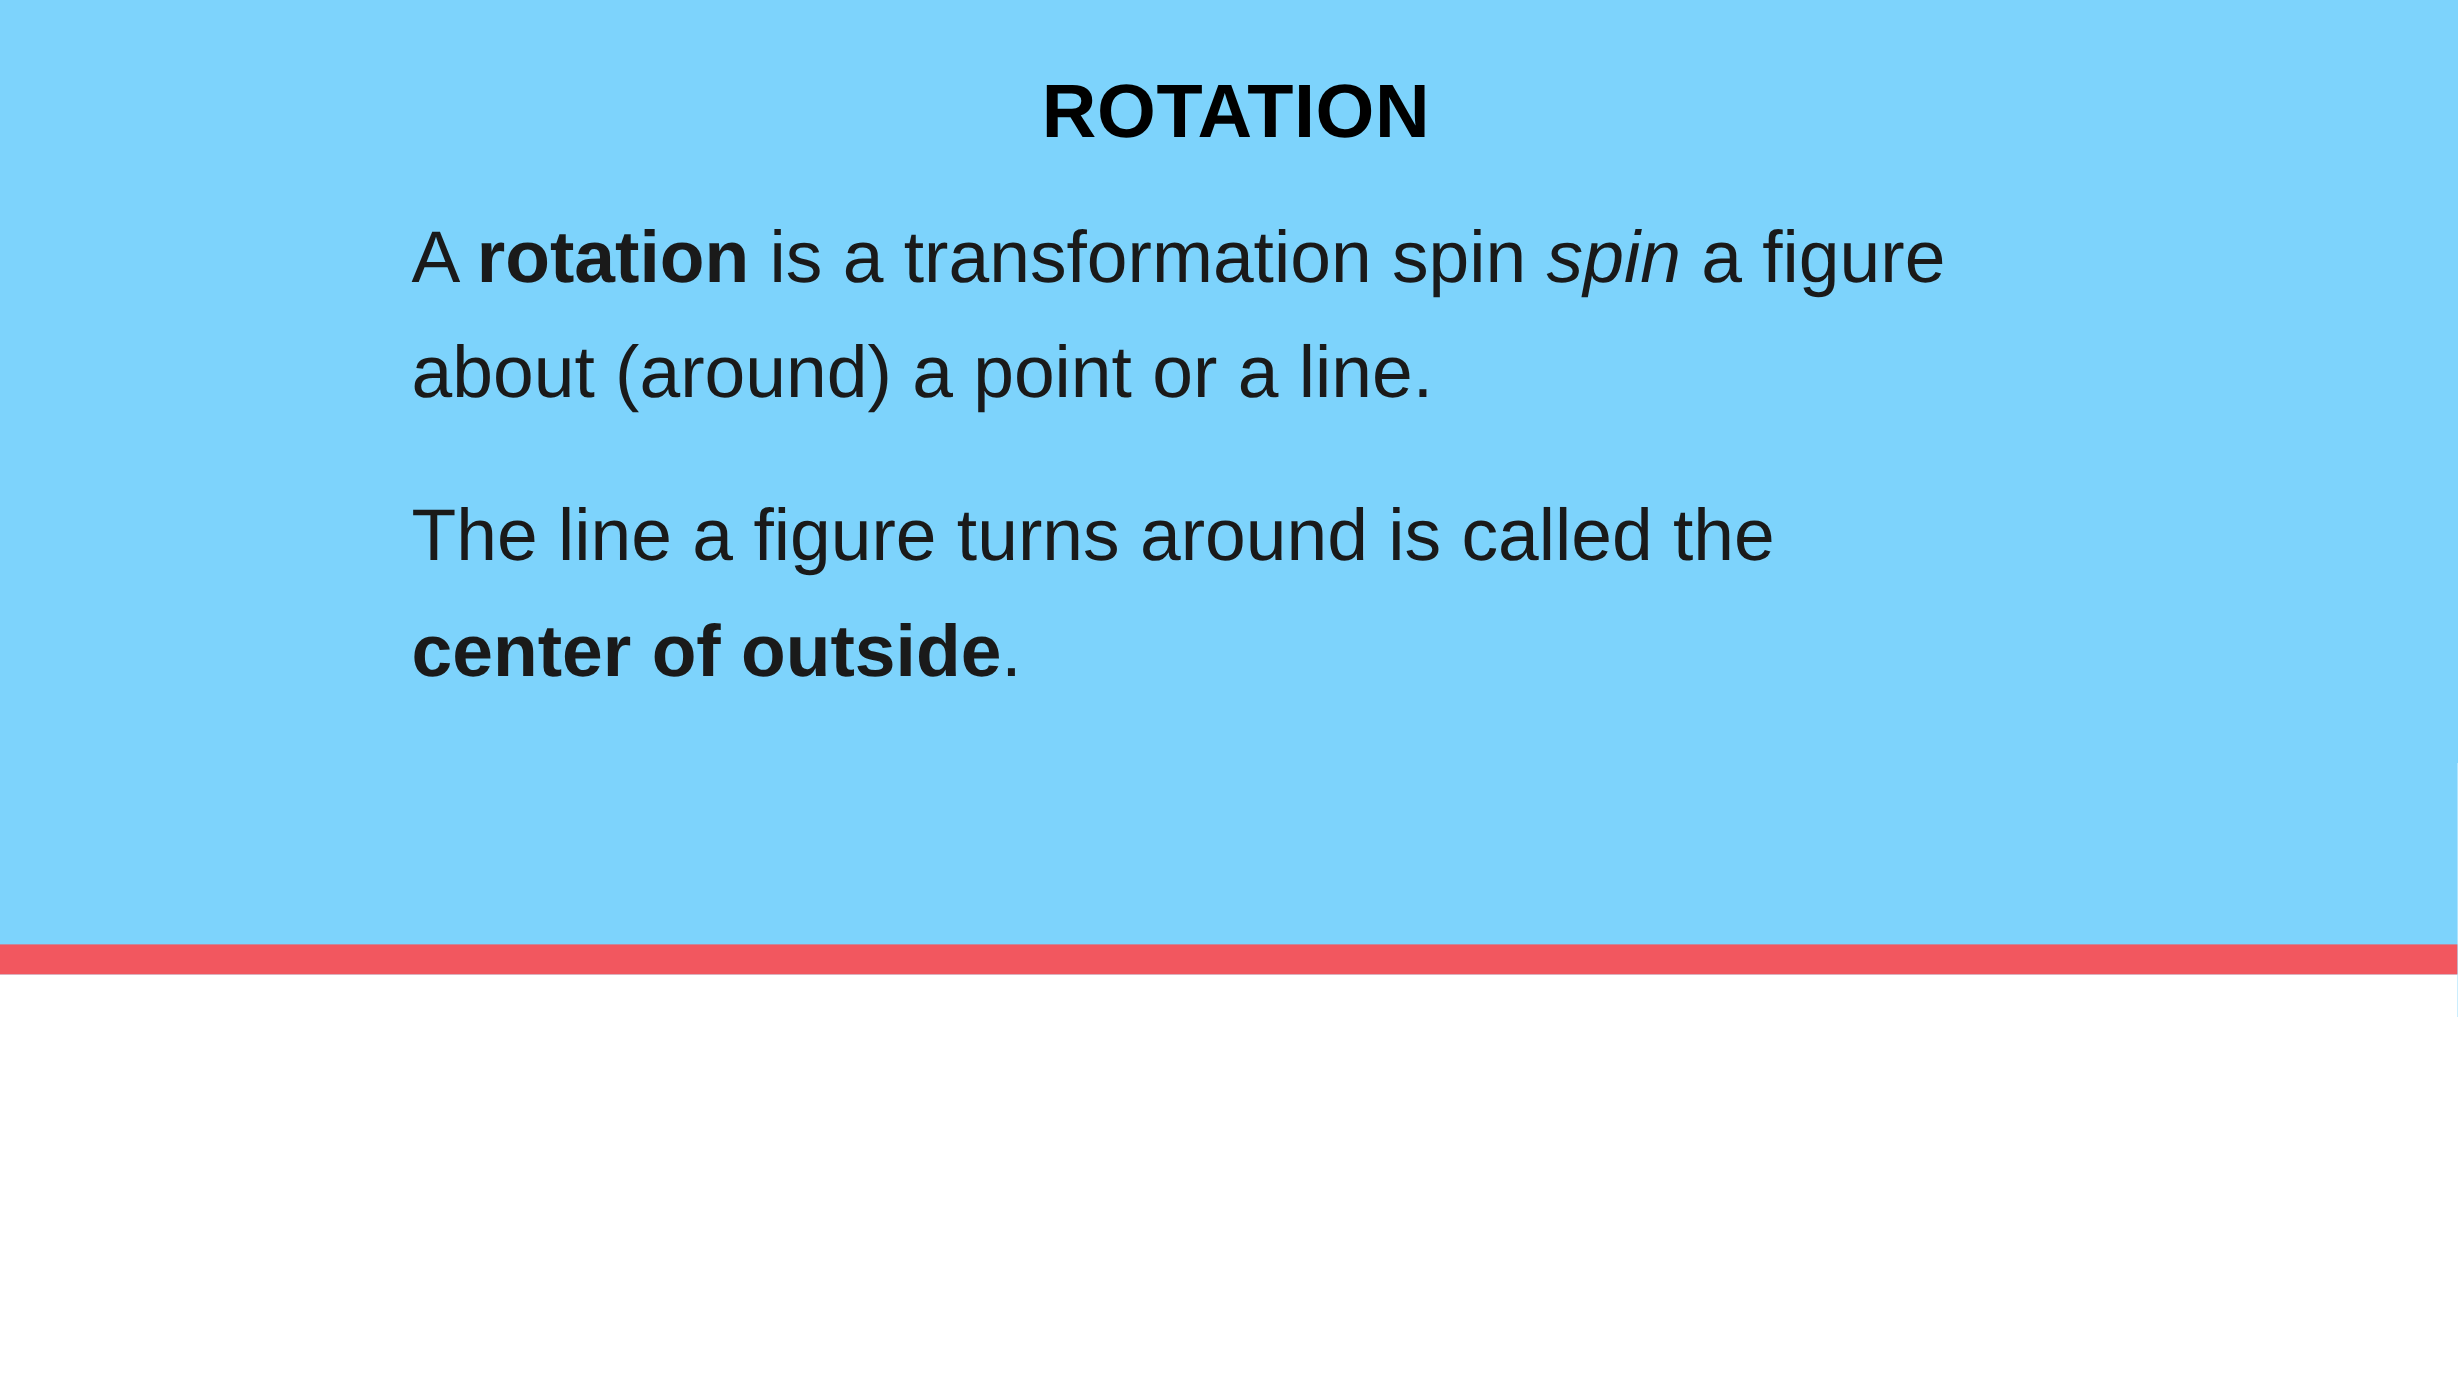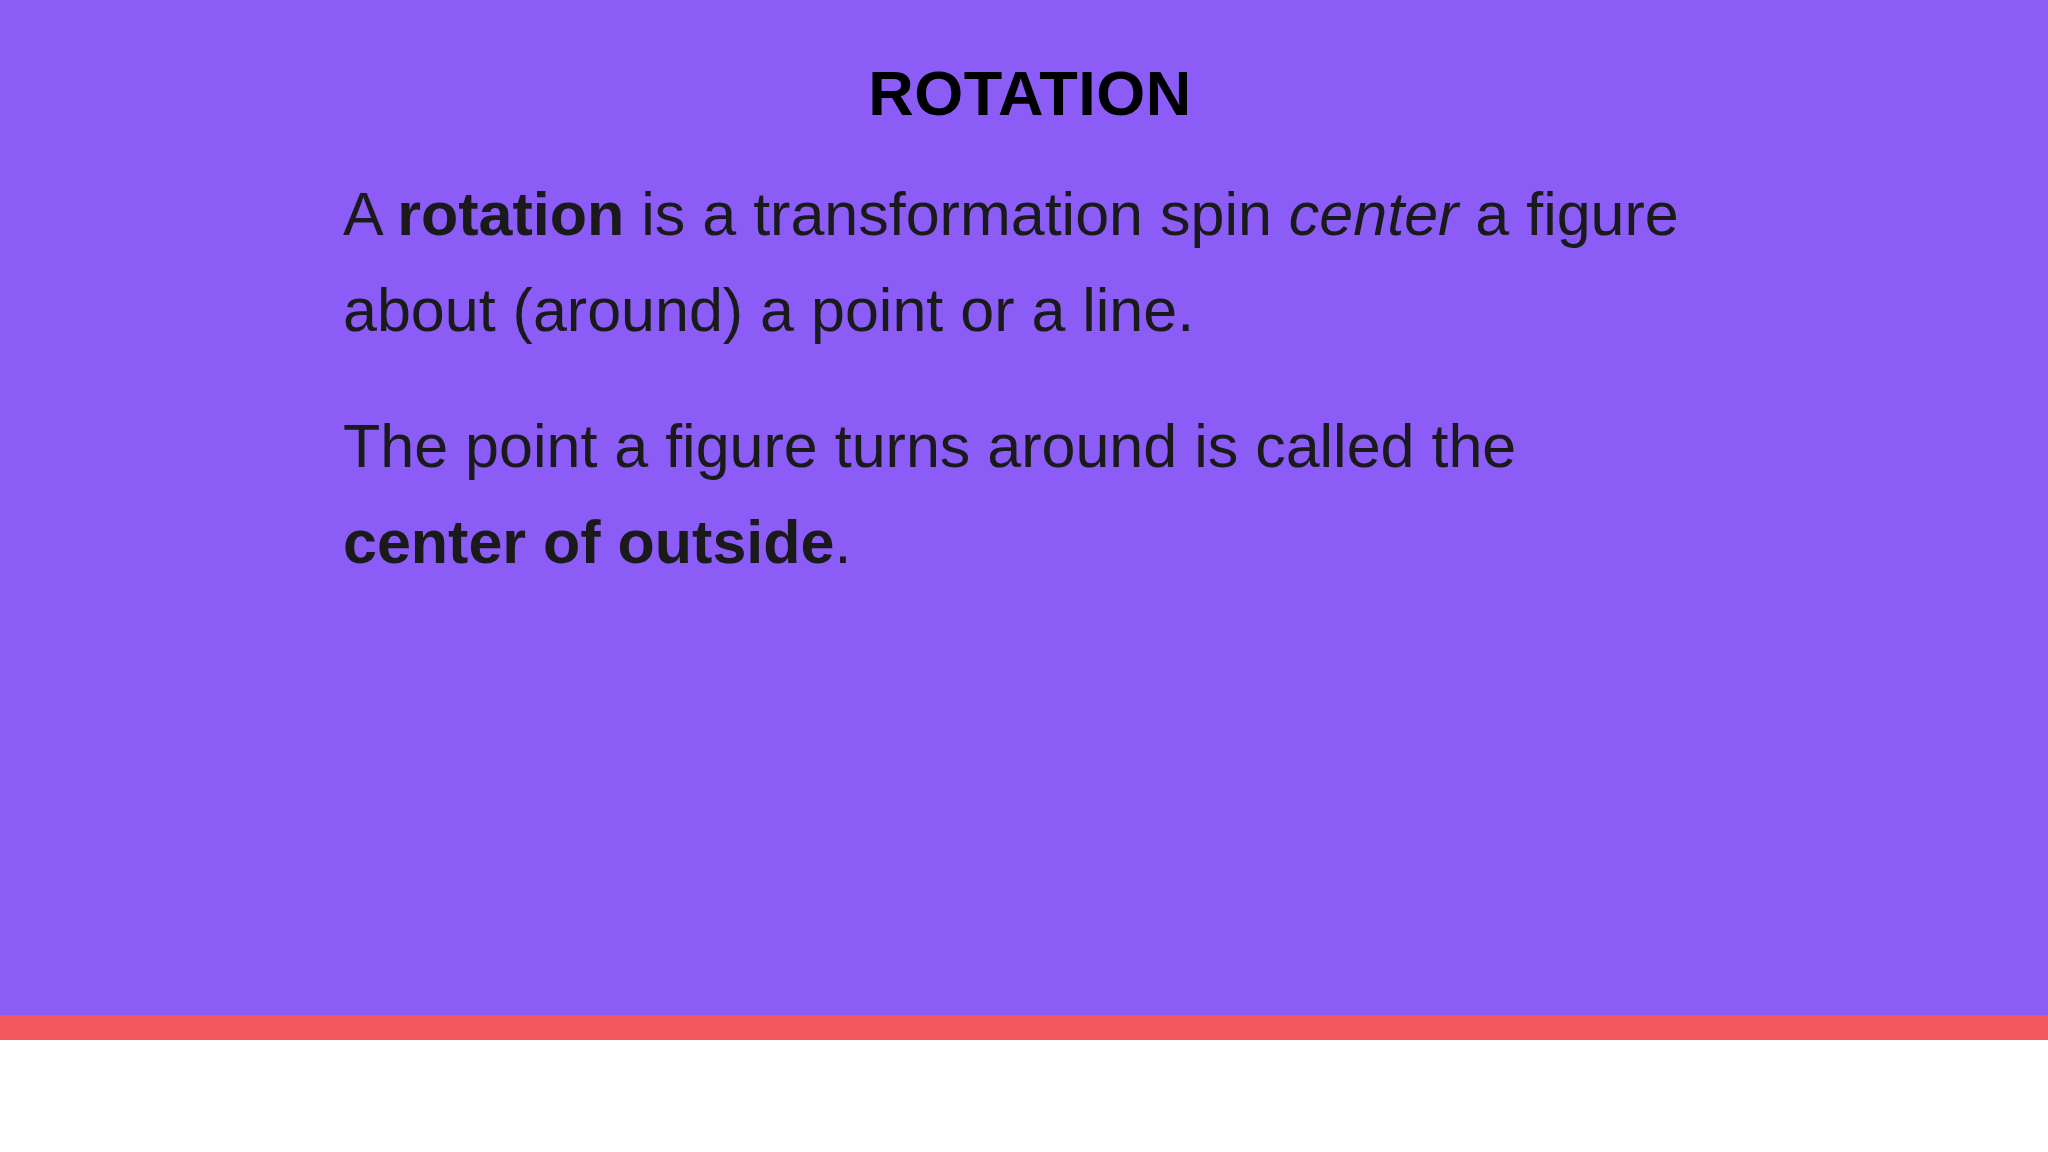--- a/index.html
+++ b/index.html
@@ -12,22 +12,22 @@
     width: 2048px;
     height: 1152px;
     background: #FFFFFF;
     font-family: "Liberation Sans", sans-serif;
     overflow: hidden;
   }
 
   .slide {
     position: relative;
     width: 2048px;
-    height: 1040px;
-    background: #8b5cf6;
+    height: 812px;
+    background: #7dd3fc;
     box-sizing: border-box;
   }
 
   
   .slide-title {
     position: absolute;
     left: 0;
     top: 58px;
     width: 2060px;            
     text-align: center;
@@ -89,23 +89,23 @@
 </style>
 </head>
 <body>
 
 <div class="slide">
 
   <div class="slide-title">ROTATION</div>
 
   <div class="body-block">
 
-    <p class="para p1"><span>A </span><b>rotation</b><span> is a transformation spin </span><i>center</i><span> a figure about (around) a point or a line.</span></p>
+    <p class="para p1"><span>A </span><b>rotation</b><span> is a transformation spin </span><i>spin</i><span> a figure about (around) a point or a line.</span></p>
 
 
-    <p class="para p3"><span>The point a figure turns around is called the </span><b>center of outside</b><span>.</span></p>
+    <p class="para p3"><span>The line a figure turns around is called the </span><b>center of outside</b><span>.</span></p>
 
 
   </div>
 
   <div class="accent-bar"></div>
 
 </div>
 
 </body></html>

